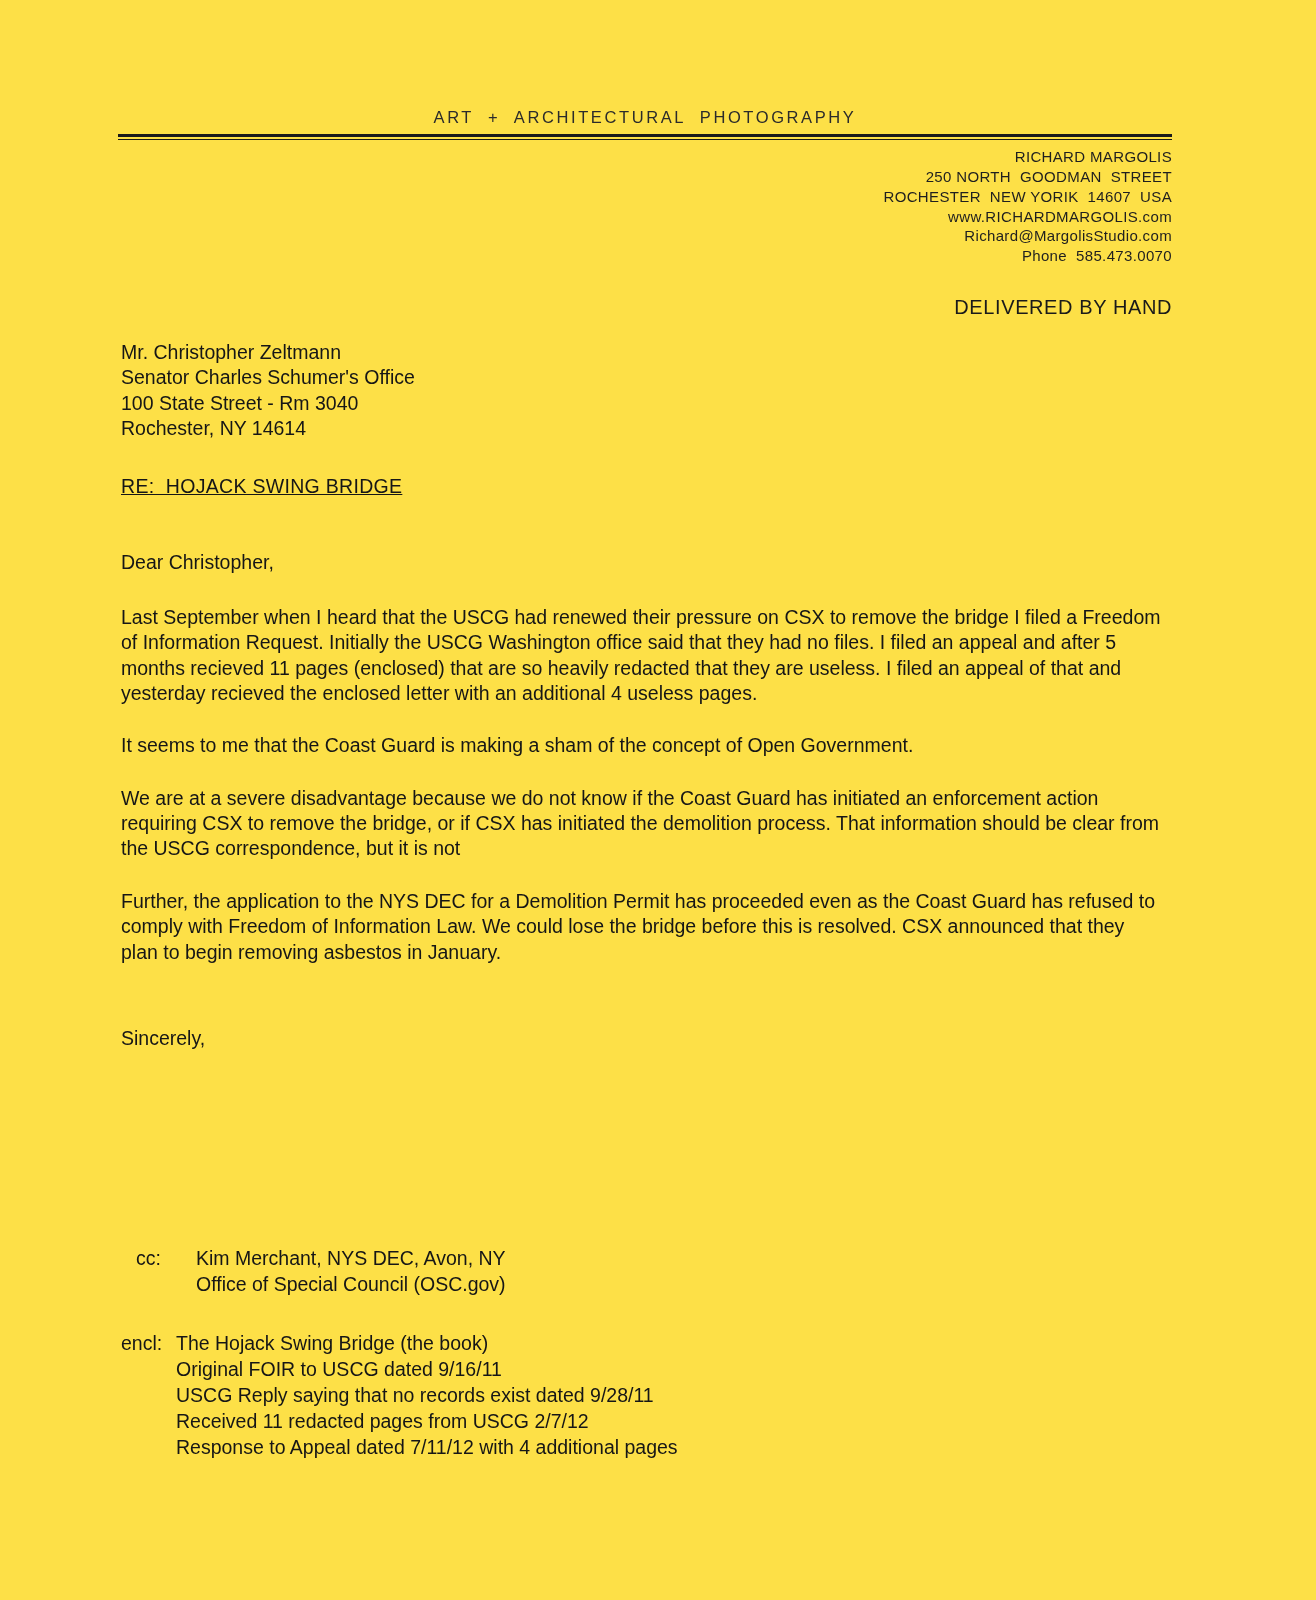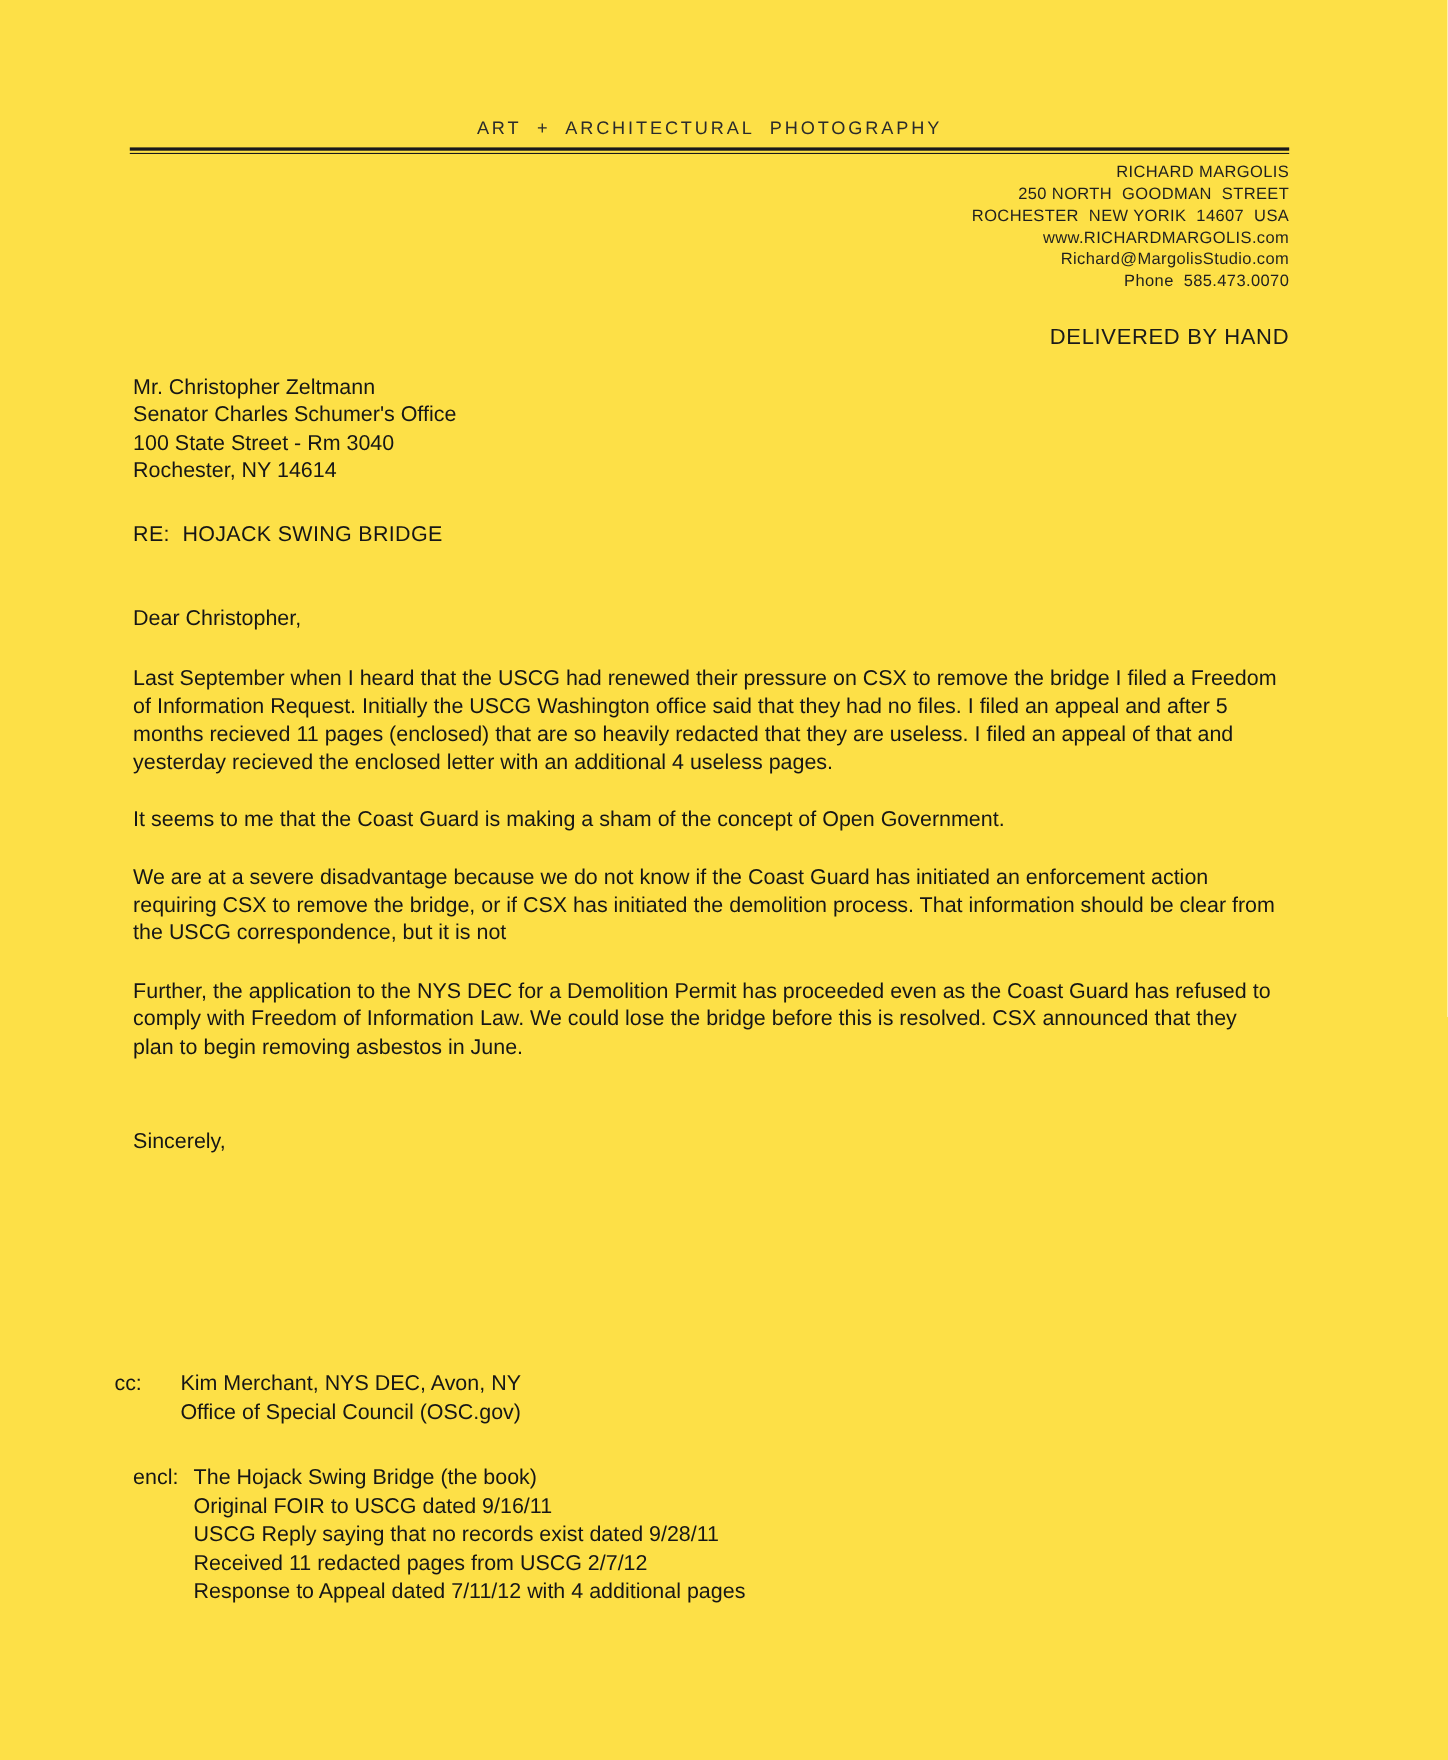--- a/index.html
+++ b/index.html
@@ -86,41 +86,42 @@
   .recipient {
     margin: 0 0 33px 0;
     white-space: pre-line;
     line-height: 1.30;
   }
 
   .subject {
     margin: 0 0 50px 0;
     white-space: pre;
     letter-spacing: 0.3px;
+    text-decoration: underline;
   }
 
   .salutation {
     margin: 12px 0 30px 0;
     white-space: pre;
   }
 
   .para {
     margin: 0 0 27px 0;
     text-align: left;
   }
 
   .closing {
     margin: 61px 0 0 0;
     white-space: pre;
   }
 
   
   .cc-block {
     position: absolute;
-    left: 104px;
+    left: 136px;
     top: 1246px;
     font-size: 19.5px;
     line-height: 1.33;
     color: #161616;
   }
   .cc-row {
     display: flex;
   }
   .cc-label {
     width: 60px;
@@ -178,21 +179,21 @@
 100 State Street  -  Rm 3040
 Rochester,  NY  14614</div>
 
     <div class="subject">RE:  HOJACK SWING BRIDGE</div>
 
     <div class="salutation">Dear Christopher,</div>
 
     <p class="para">Last September when I heard that the USCG had renewed their pressure on CSX to remove the bridge I filed a Freedom of Information Request. Initially the USCG Washington office said that they had no files. I filed an appeal and after 5 months recieved 11 pages (enclosed) that are so heavily redacted that they are useless. I filed an appeal of that and yesterday recieved the enclosed letter with an additional 4 useless pages.</p>
     <p class="para">It seems to me that the Coast Guard is making a sham of the concept of Open Government.</p>
     <p class="para">We are at a severe disadvantage because we do not know if the Coast Guard has initiated an enforcement action requiring CSX to remove the bridge, or if CSX has initiated the demolition process. That information should be clear from the USCG correspondence, but it is not</p>
-    <p class="para">Further, the application to the NYS DEC for a Demolition Permit has proceeded even as the Coast Guard has refused to comply with Freedom of Information Law. We could lose the bridge before this is resolved. CSX announced that they plan to begin removing asbestos in June.</p>
+    <p class="para">Further, the application to the NYS DEC for a Demolition Permit has proceeded even as the Coast Guard has refused to comply with Freedom of Information Law. We could lose the bridge before this is resolved. CSX announced that they plan to begin removing asbestos in January.</p>
 
     <div class="closing">Sincerely,</div>
   </div>
 
   <div class="cc-block">
     <div class="cc-row">
       <div class="cc-label">cc:</div>
       <div class="cc-lines">Kim Merchant, NYS DEC, Avon, NY
 Office of Special Council (OSC.gov)</div>
     </div>

